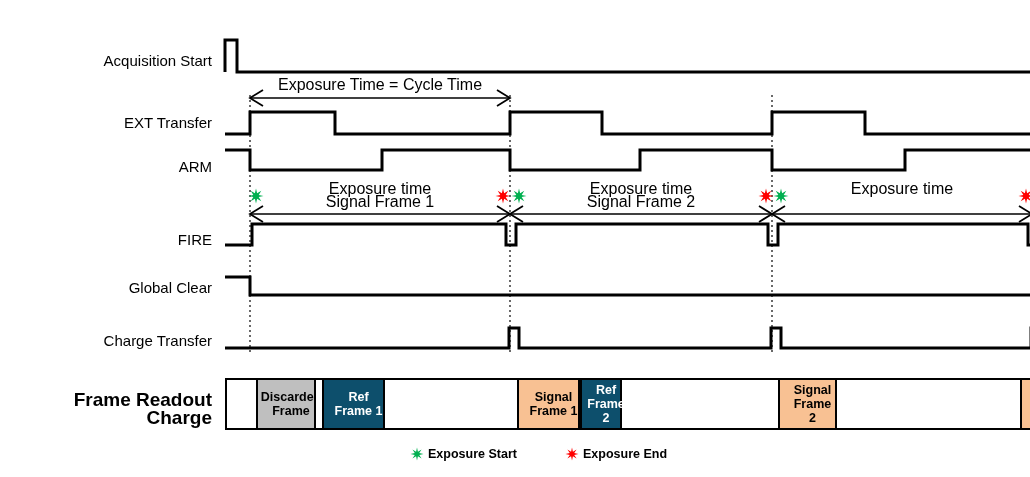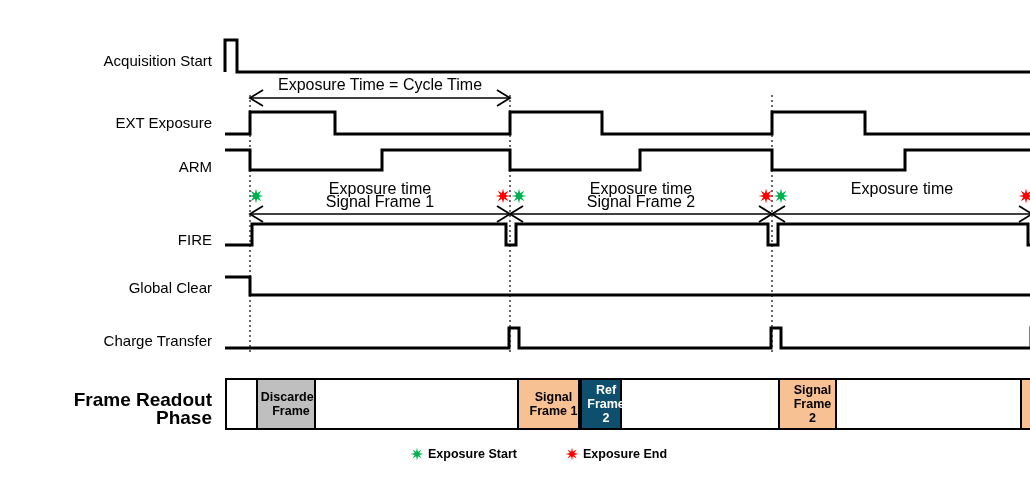--- a/index.html
+++ b/index.html
@@ -51,42 +51,45 @@
         <polyline points="959,206 972,214 959,222" fill="none" stroke="#000000" stroke-width="1.8"></polyline>
       </g>
       <polygon points="196.00,188.50 197.11,193.32 201.30,190.70 198.68,194.89 203.50,196.00 198.68,197.11 201.30,201.30 197.11,198.68 196.00,203.50 194.89,198.68 190.70,201.30 193.32,197.11 188.50,196.00 193.32,194.89 190.70,190.70 194.89,193.32" fill="#00b050"></polygon>
       <polygon points="443.00,188.50 444.11,193.32 448.30,190.70 445.68,194.89 450.50,196.00 445.68,197.11 448.30,201.30 444.11,198.68 443.00,203.50 441.89,198.68 437.70,201.30 440.32,197.11 435.50,196.00 440.32,194.89 437.70,190.70 441.89,193.32" fill="#ff0000"></polygon>
       <polygon points="459.00,188.50 460.11,193.32 464.30,190.70 461.68,194.89 466.50,196.00 461.68,197.11 464.30,201.30 460.11,198.68 459.00,203.50 457.89,198.68 453.70,201.30 456.32,197.11 451.50,196.00 456.32,194.89 453.70,190.70 457.89,193.32" fill="#00b050"></polygon>
       <polygon points="706.00,188.50 707.11,193.32 711.30,190.70 708.68,194.89 713.50,196.00 708.68,197.11 711.30,201.30 707.11,198.68 706.00,203.50 704.89,198.68 700.70,201.30 703.32,197.11 698.50,196.00 703.32,194.89 700.70,190.70 704.89,193.32" fill="#ff0000"></polygon>
       <polygon points="721.00,188.50 722.11,193.32 726.30,190.70 723.68,194.89 728.50,196.00 723.68,197.11 726.30,201.30 722.11,198.68 721.00,203.50 719.89,198.68 715.70,201.30 718.32,197.11 713.50,196.00 718.32,194.89 715.70,190.70 719.89,193.32" fill="#00b050"></polygon>
       <polygon points="966.00,188.50 967.11,193.32 971.30,190.70 968.68,194.89 973.50,196.00 968.68,197.11 971.30,201.30 967.11,198.68 966.00,203.50 964.89,198.68 960.70,201.30 963.32,197.11 958.50,196.00 963.32,194.89 960.70,190.70 964.89,193.32" fill="#ff0000"></polygon>
     </svg>
     <div class="rowlabel" style="right: 878px; top: 52px;">Acquisition Start</div>
-    <div class="rowlabel" style="right: 878px; top: 114px;">EXT Exposure</div>
+    <div class="rowlabel" style="right: 878px; top: 114px;">EXT Transfer</div>
     <div class="rowlabel" style="right: 878px; top: 158px;">ARM</div>
     <div class="rowlabel" style="right: 878px; top: 231px;">FIRE</div>
     <div class="rowlabel" style="right: 878px; top: 279px;">Global Clear</div>
     <div class="rowlabel" style="right: 878px; top: 332px;">Charge Transfer</div>
     <div class="rowlabel bold" style="right: 878px; top: 389px;">Frame Readout</div>
-    <div class="rowlabel bold" style="right: 878px; top: 407px;">Phase</div>
+    <div class="rowlabel bold" style="right: 878px; top: 407px;">Charge</div>
     <div class="anntext" style="left: 170px; width: 300px; top: 78px;">Exposure Time = Cycle Time</div>
     <div class="anntext" style="left: 170px; width: 300px; top: 182px;">Exposure time</div>
     <div class="anntext" style="left: 170px; width: 300px; top: 195px;">Signal Frame 1</div>
     <div class="anntext" style="left: 431px; width: 300px; top: 182px;">Exposure time</div>
     <div class="anntext" style="left: 431px; width: 300px; top: 195px;">Signal Frame 2</div>
     <div class="anntext" style="left: 692px; width: 300px; top: 182px;">Exposure time</div>
     <div class="frbox" style="left: 165px; top: 378px; width: 815px; height: 52px; border: 2.5px solid rgb(0, 0, 0); background: rgb(255, 255, 255);"></div>
     <div class="frbox" style="left: 165px; top: 378px; width: 31px; height: 52px; background: rgb(255, 255, 255); color: rgb(0, 0, 0); display: flex; align-items: center; justify-content: center; text-align: center; font-size: 12.5px; font-weight: bold; line-height: 14px; box-sizing: border-box; font-family: &quot;Liberation Sans&quot;, sans-serif;">
       <span></span>
     </div>
     <div class="frbox" style="left: 196px; top: 378px; width: 60px; height: 52px; background: rgb(191, 191, 191); color: rgb(0, 0, 0); border: 2.5px solid rgb(0, 0, 0); display: flex; align-items: center; justify-content: center; text-align: center; font-size: 12.5px; font-weight: bold; line-height: 14px; box-sizing: border-box; font-family: &quot;Liberation Sans&quot;, sans-serif;">
       <span>Discarded Frame</span>
     </div>
     <div class="frbox" style="left: 256px; top: 378px; width: 6px; height: 52px; background: rgb(255, 255, 255); color: rgb(0, 0, 0); display: flex; align-items: center; justify-content: center; text-align: center; font-size: 12.5px; font-weight: bold; line-height: 14px; box-sizing: border-box; font-family: &quot;Liberation Sans&quot;, sans-serif;">
       <span></span>
+    </div>
+    <div class="frbox" style="left: 262px; top: 378px; width: 63px; height: 52px; background: rgb(13, 79, 108); color: rgb(255, 255, 255); border: 2.5px solid rgb(0, 0, 0); display: flex; align-items: center; justify-content: center; text-align: center; font-size: 12.5px; font-weight: bold; line-height: 14px; box-sizing: border-box; font-family: &quot;Liberation Sans&quot;, sans-serif;">
+      <span>Ref Frame 1</span>
     </div>
     <div class="frbox" style="left: 325px; top: 378px; width: 132px; height: 52px; background: rgb(255, 255, 255); color: rgb(0, 0, 0); display: flex; align-items: center; justify-content: center; text-align: center; font-size: 12.5px; font-weight: bold; line-height: 14px; box-sizing: border-box; font-family: &quot;Liberation Sans&quot;, sans-serif;">
       <span></span>
     </div>
     <div class="frbox" style="left: 457px; top: 378px; width: 63px; height: 52px; background: rgb(248, 193, 147); color: rgb(0, 0, 0); border: 2.5px solid rgb(0, 0, 0); display: flex; align-items: center; justify-content: center; text-align: center; font-size: 12.5px; font-weight: bold; line-height: 14px; box-sizing: border-box; font-family: &quot;Liberation Sans&quot;, sans-serif;">
       <span>Signal Frame 1</span>
     </div>
     <div class="frbox" style="left: 520px; top: 378px; width: 42px; height: 52px; background: rgb(13, 79, 108); color: rgb(255, 255, 255); border: 2.5px solid rgb(0, 0, 0); display: flex; align-items: center; justify-content: center; text-align: center; font-size: 12.5px; font-weight: bold; line-height: 14px; box-sizing: border-box; font-family: &quot;Liberation Sans&quot;, sans-serif;">
       <span>Ref Frame 2</span>
     </div>

